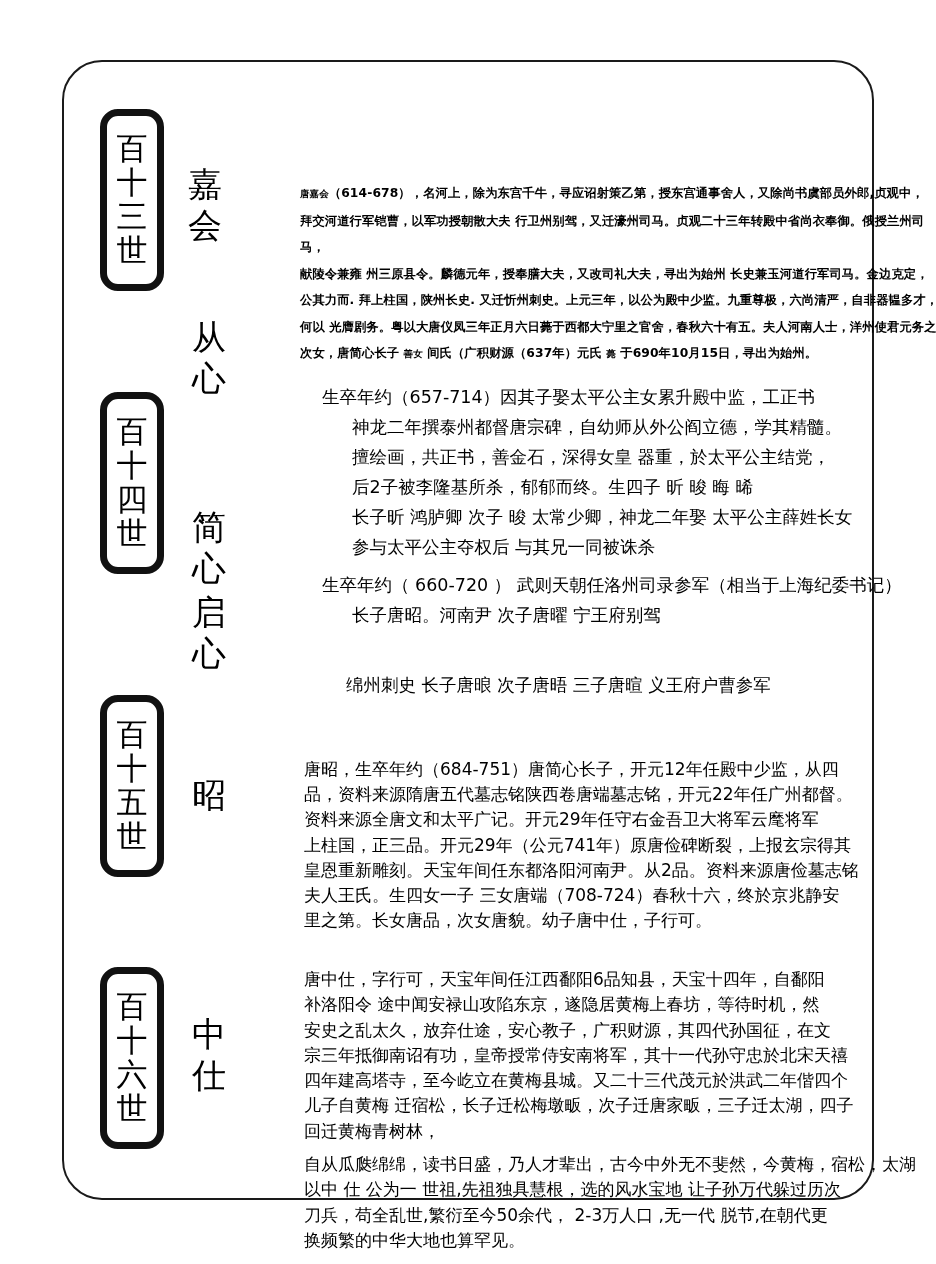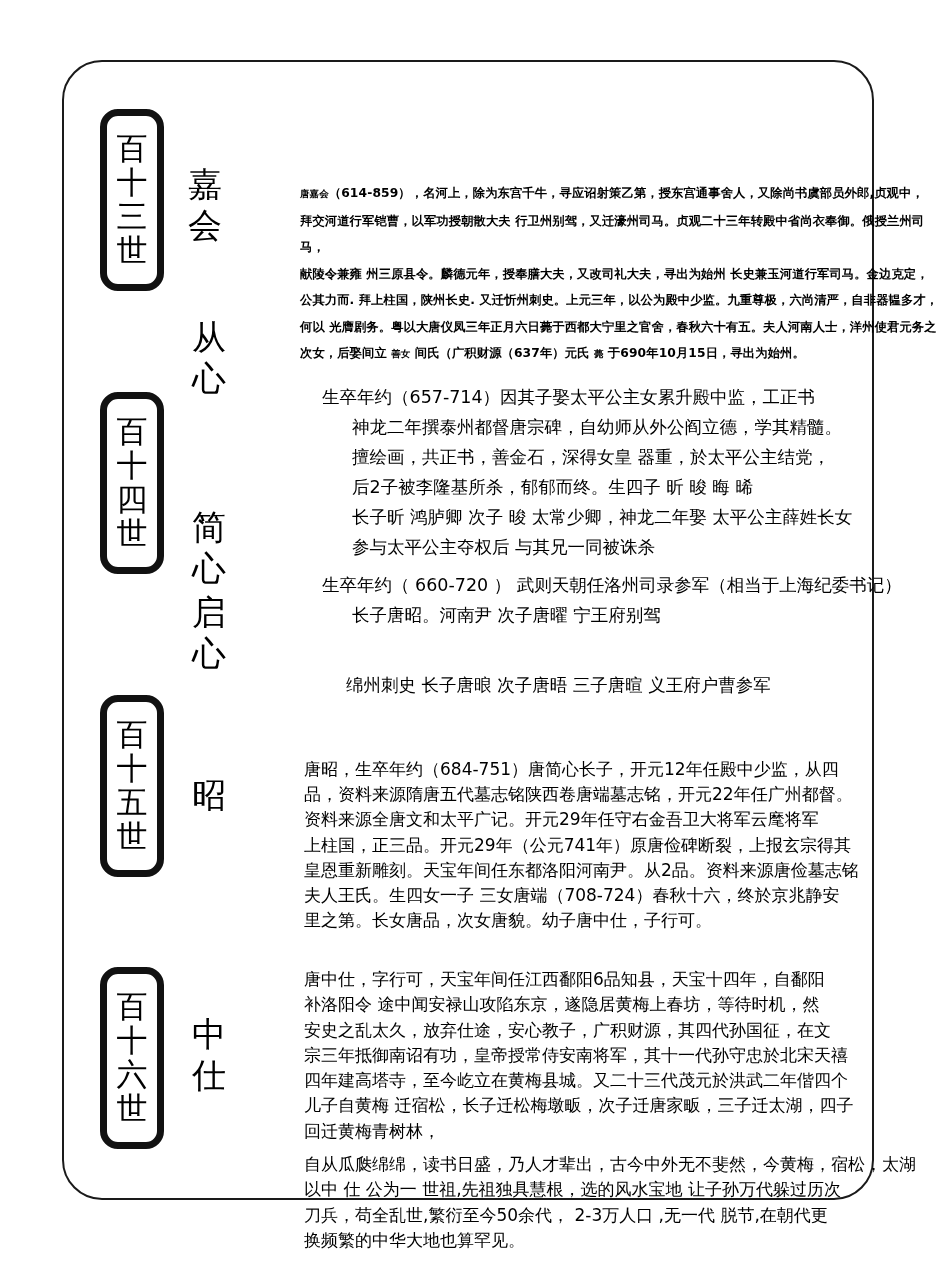--- a/index.html
+++ b/index.html
@@ -160,28 +160,28 @@
     <span class="gen-char">世</span>
   </div>
 
   <div class="name-col" style="left:112px; top:102px;">
     <span class="name-char">嘉</span>
     <span class="name-char">会</span>
   </div>
 
   <div class="body-block blk-113">
     <p>
-      <span class="tiny">唐</span><span class="tiny">嘉会</span><span>（614-859），名河上，除为东宫千牛，寻应诏射策乙第，授东宫通事舍人，又除尚书虞部员外郎,贞观中，</span>
+      <span class="tiny">唐</span><span class="tiny">嘉会</span><span>（614-678），名河上，除为东宫千牛，寻应诏射策乙第，授东宫通事舍人，又除尚书虞部员外郎,贞观中，</span>
     </p>
     <p>拜交河道行军铠曹，以军功授朝散大夫 行卫州别驾，又迁濠州司马。贞观二十三年转殿中省尚衣奉御。俄授兰州司马，</p>
     <p>献陵令兼雍 州三原县令。麟德元年，授奉膳大夫，又改司礼大夫，寻出为始州 长史兼玉河道行军司马。金边克定，</p>
     <p>公其力而. 拜上柱国，陕州长史. 又迁忻州刺史。上元三年，以公为殿中少监。九重尊极，六尚清严，自非器韫多才，</p>
     <p>何以 光膺剧务。粤以大唐仪凤三年正月六日薨于西都大宁里之官舍，春秋六十有五。夫人河南人士，洋州使君元务之</p>
     <p>
-      <span>次女，后娶间立 </span><span class="tiny">善女</span><span> 间氏（广积财源（637年）元氏 </span><span class="tiny">薨</span><span> 于690年10月15日，寻出为始州。</span>
+      <span>次女，唐简心长子 </span><span class="tiny">善女</span><span> 间氏（广积财源（637年）元氏 </span><span class="tiny">薨</span><span> 于690年10月15日，寻出为始州。</span>
     </p>
   </div>
 
   <div class="gen-badge" style="left:36px; top:330px; height:182px;">
     <span class="gen-char">百</span>
     <span class="gen-char">十</span>
     <span class="gen-char">四</span>
     <span class="gen-char">世</span>
   </div>
 

